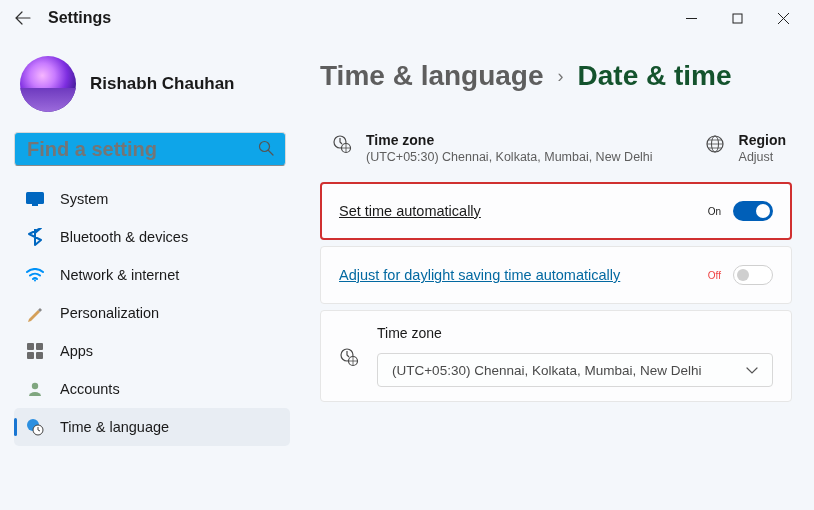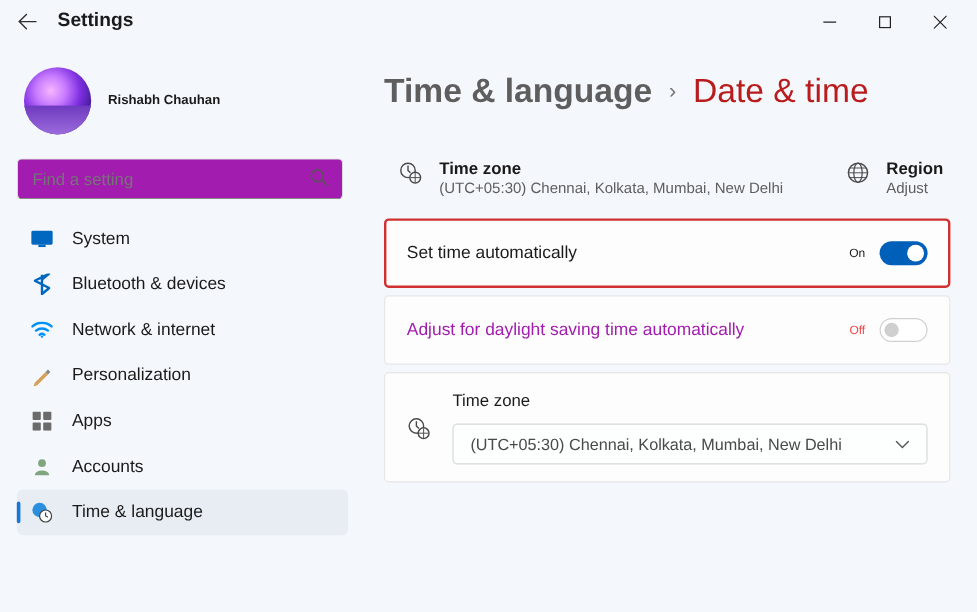--- a/index.html
+++ b/index.html
@@ -8,43 +8,43 @@
   .titlebar-left { display:flex; align-items:center; gap:16px; }
   .back-arrow { width:18px; height:18px; display:flex; align-items:center; justify-content:center; cursor:pointer; }
   .titlebar-title { font-size:16px; font-weight:600; }
   .winctrl { display:flex; gap:0; }
   .winctrl div { width:46px; height:30px; display:flex; align-items:center; justify-content:center; cursor:pointer; }
   .main { display:flex; height:474px; }
   .sidebar { width:298px; padding:16px 8px 0 14px; display:flex; flex-direction:column; }
   .profile { display:flex; align-items:center; gap:14px; padding:4px 6px 16px 6px; }
   .avatar { width:56px; height:56px; border-radius:50%; background:radial-gradient(circle at 40% 35%, #f6b6ff 0%, #c87bff 25%, #7d2ee0 50%, #3c1b8e 75%, #1a0a3d 100%); position:relative; overflow:hidden; }
   .avatar::after { content:""; position:absolute; bottom:0; left:0; right:0; height:42%; background:linear-gradient(#6e3abf,#9c6bdc); }
-  .username { font-size:11px; font-weight:600; }
+  .username { font-size:17px; font-weight:600; }
   .search { position:relative; margin:4px 4px 14px 0; }
-  .search input { width:100%; height:34px; padding:0 40px 0 12px; font-size:14px; border:1px solid #d8d8d8; border-bottom:1.5px solid #8a8a8a; border-radius:4px; background:#a21caf; outline:none; }
+  .search input { width:100%; height:34px; padding:0 40px 0 12px; font-size:20px; border:1px solid #d8d8d8; border-bottom:1.5px solid #8a8a8a; border-radius:4px; background:#0ea5e9; outline:none;font-weight:bold; }
   .search .sicon { position:absolute; right:12px; top:8px; color:#555; }
   .nav { display:flex; flex-direction:column; gap:0; }
   .nav-item { display:flex; align-items:center; gap:16px; height:38px; padding:0 12px; border-radius:5px; cursor:pointer; font-size:14.5px; position:relative; }
   .nav-item.active { background:#e8edf3; }
   .nav-item.active::before { content:""; position:absolute; left:0; top:10px; bottom:10px; width:3px; background:#1976d2; border-radius:3px; }
   .nicon { width:18px; height:18px; display:flex; align-items:center; justify-content:center; }
   .content { flex:1; padding:24px 22px 0 22px; overflow:hidden; }
   .crumbs { display:flex; align-items:center; gap:14px; margin-bottom:40px; }
   .crumb-parent { font-size:28px; font-weight:600; color:#5e5e5e; }
   .crumb-sep { font-size:18px; color:#777; }
-  .crumb-current { font-size:28px; font-weight:400; color:#b91c1c; }
+  .crumb-current { font-size:28px; font-weight:700; color:#14532d; }
   .inforow { display:flex; justify-content:space-between; padding:0 6px 18px 12px; }
   .infoitem { display:flex; align-items:flex-start; gap:14px; }
   .infoicon { width:20px; height:20px; margin-top:2px; color:#4a4a4a; }
   .infotitle { font-size:14px; font-weight:600; }
   .infosub { font-size:12.5px; color:#5e5e5e; margin-top:2px; }
   .card { background:#fdfdfe; border:1px solid #e6e6e6; border-radius:4px; padding:18px 18px; margin-bottom:6px; display:flex; align-items:center; justify-content:space-between; }
   .card.highlight { border:2px solid #d03030; padding:17px 17px; }
-  .card-label { font-size:14.5px; }
-  .card.disabled .card-label { color:#a21caf; }
+  .card-label { font-size:14.5px;text-decoration:underline; }
+  .card.disabled .card-label { color:#0369a1; }
   .toggle-wrap { display:flex; align-items:center; gap:12px; }
   .toggle-state { font-size:10px; }
   .card.disabled .toggle-state { color:#ef4444; }
   .toggle { width:40px; height:20px; border-radius:20px; position:relative; cursor:pointer; }
   .toggle.on { background:#005fb8; }
   .toggle.on::after { content:""; position:absolute; right:3px; top:3px; width:14px; height:14px; background:#fff; border-radius:50%; }
   .toggle.off { background:#fff; border:1px solid #b8b8b8; }
   .toggle.off::after { content:""; position:absolute; left:3px; top:3px; width:12px; height:12px; background:#8a8a8a; border-radius:50%; }
   .card.disabled .toggle.off { border-color:#d0d0d0; }
   .card.disabled .toggle.off::after { background:#cfcfcf; }

